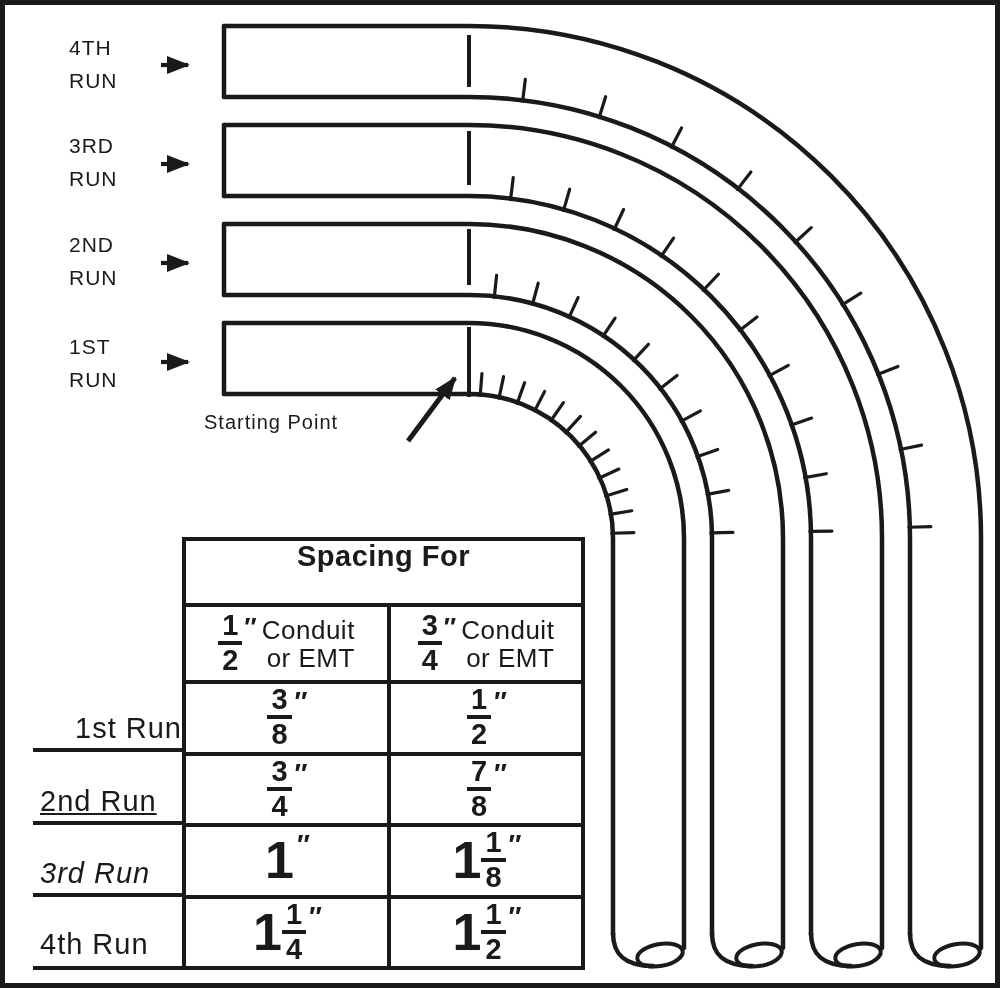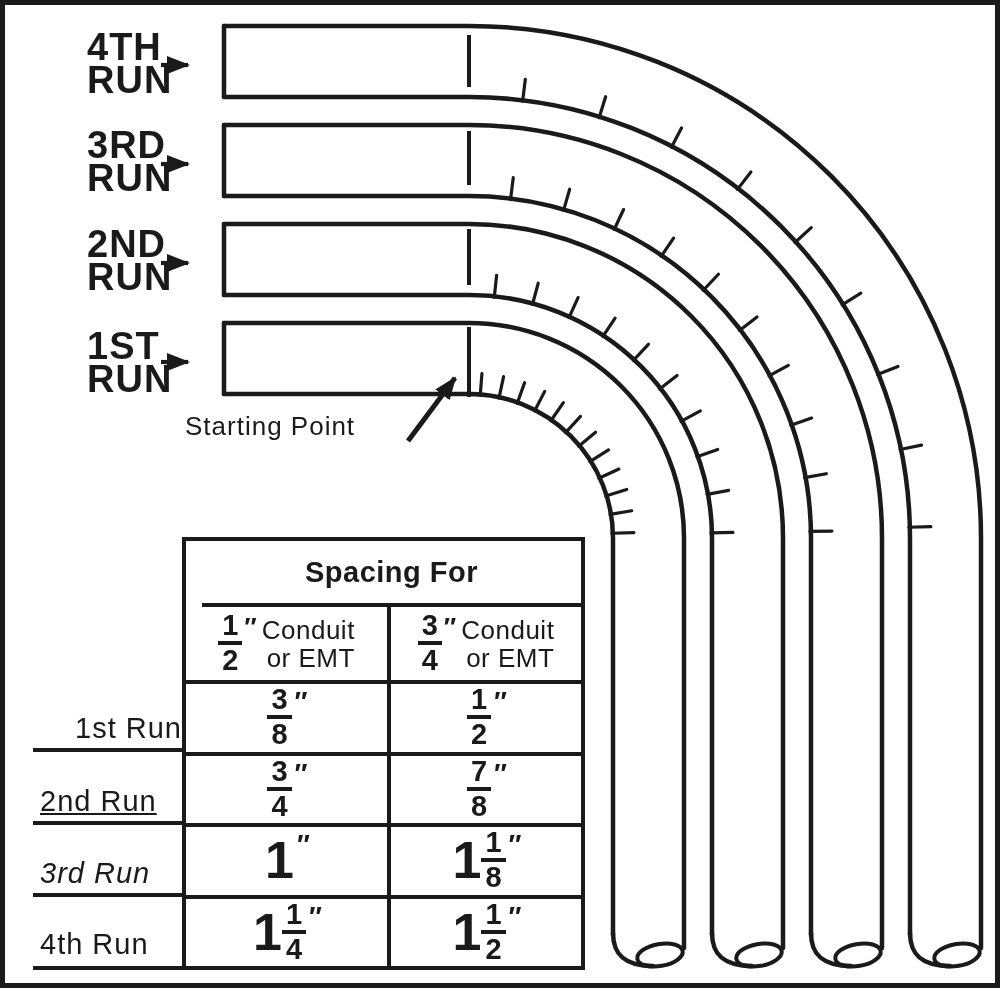--- a/index.html
+++ b/index.html
@@ -3,38 +3,38 @@
 <meta charset="utf-8">
 <style>
   html,body{margin:0;padding:0;background:#e8e8e8;}
   .page{
     position:relative;width:1000px;height:988px;box-sizing:border-box;
     background:#ffffff;border:5px solid #1a1a1a;overflow:hidden;
     font-family:"Liberation Sans","DejaVu Sans",sans-serif;color:#1a1a1a;
   }
   svg{position:absolute;left:0;top:0;}
   .run-label{
-    position:absolute;left:82px;width:110px;
-    font-size:38px;font-weight:bold;line-height:33px;letter-spacing:1px;
+    position:absolute;left:64px;width:110px;
+    font-size:21px;font-weight:normal;line-height:33px;letter-spacing:1px;
   }
   .start-label{
-    position:absolute;left:180px;top:406px;
-    font-size:26px;font-weight:normal;letter-spacing:1px;
+    position:absolute;left:199px;top:406px;
+    font-size:20px;font-weight:normal;letter-spacing:1px;
   }
   
   .tbl-area{position:absolute;left:28px;top:532px;width:552px;height:437px;}
   .tbl-box{
     position:absolute;left:149px;top:0;width:403px;height:433px;
     box-sizing:border-box;border:4px solid #1a1a1a;
     display:flex;flex-direction:column;background:#fff;
   }
   .tbl-title{
     height:66px;box-sizing:border-box;border-bottom:4px solid #1a1a1a;
-    display:flex;flex-direction:column;justify-content:center;align-items:center;
-    font-size:29px;font-weight:bold;line-height:30px;letter-spacing:0.5px;margin-left:16px;
+    display:flex;flex-direction:row;justify-content:center;align-items:flex-start;
+    font-size:29px;font-weight:bold;line-height:30px;letter-spacing:0.5px;
   }
   .tbl-sub{
     height:77px;box-sizing:border-box;border-bottom:4px solid #1a1a1a;
     display:flex;
   }
   .cell{
     box-sizing:border-box;display:flex;align-items:center;justify-content:center;
   }
   .c1{width:205px;border-right:4px solid #1a1a1a;}
   .c2{flex:1;}

